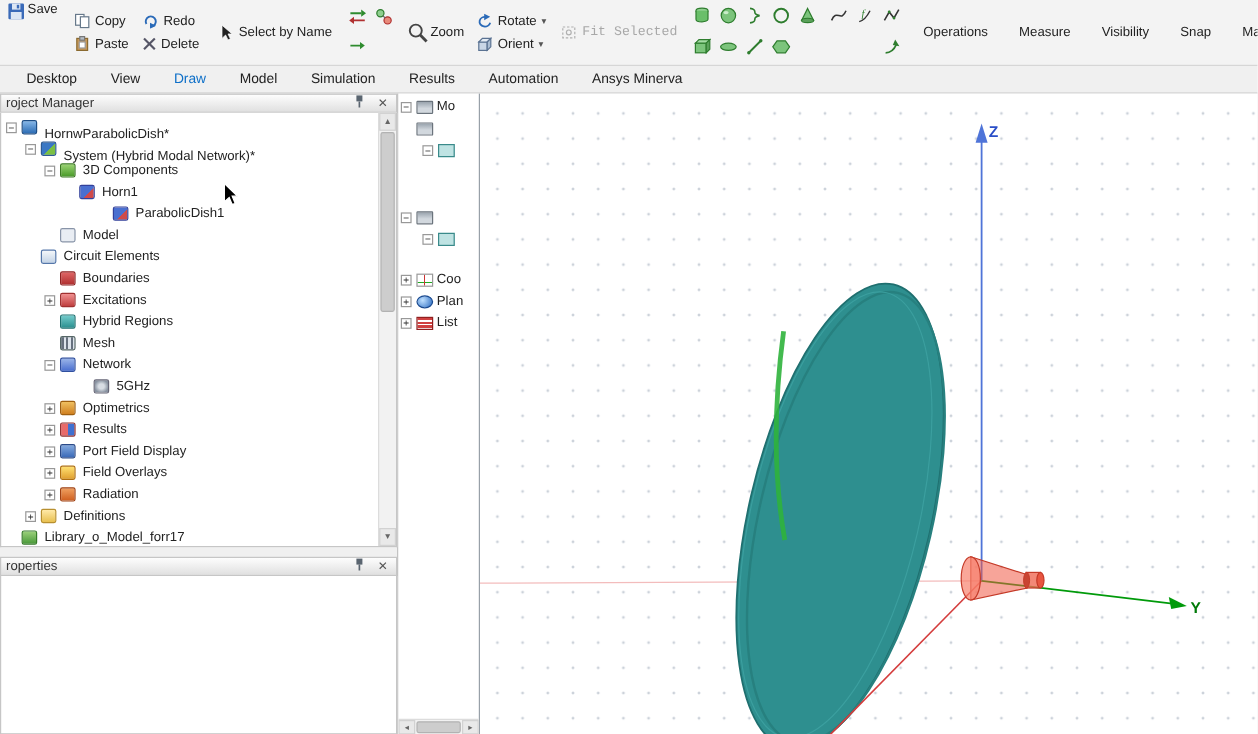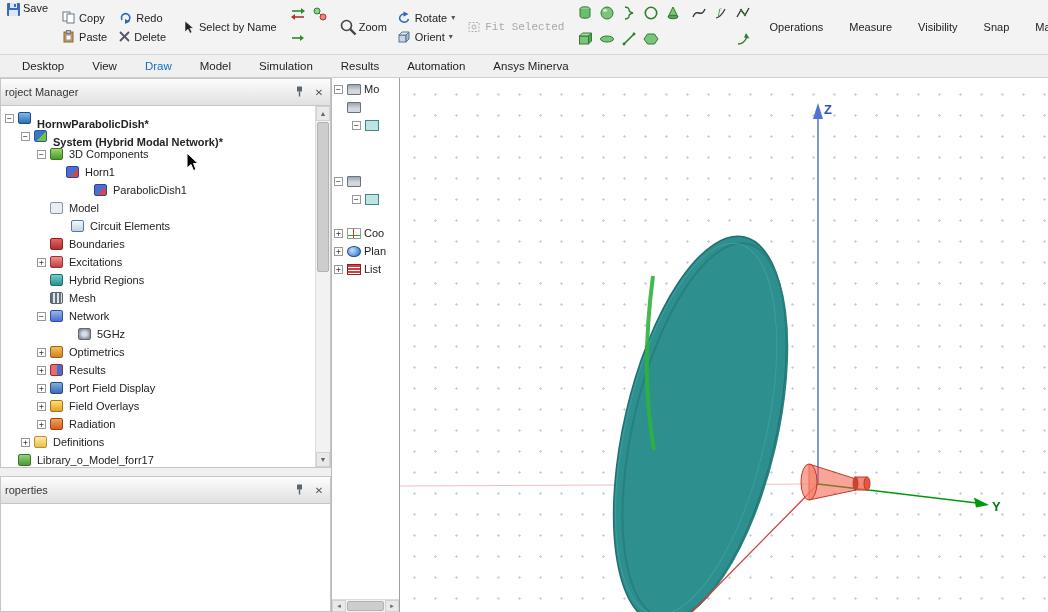--- a/index.html
+++ b/index.html
@@ -19,30 +19,30 @@
   .labelgroup{display:flex;align-items:center;padding:0 11px;white-space:nowrap;justify-content:flex-end;}
 
   
   .menubar{height:23px;background:#f0f0f0;border-bottom:1px solid #cfcfcf;display:flex;align-items:center;padding-left:8px;}
   .menutab{padding:2px 14px;cursor:default;font-size:11.5px;}
   .menutab.active{color:#0d6fc8;}
 
   
   .main{display:flex;height:534px;}
   .left-panel{width:332px;background:#f0f0f0;display:flex;flex-direction:column;border-right:1px solid #b9b9b9;}
-  .panel-header{height:28px;background:linear-gradient(#fdfdfd,#e0e0e0);border:1px solid #c6c6c6;display:flex;align-items:center;padding:0 4px;gap:6px;flex:none;}
+  .panel-header{height:16px;background:linear-gradient(#fdfdfd,#e0e0e0);border:1px solid #c6c6c6;display:flex;align-items:center;padding:0 4px;gap:6px;flex:none;}
   .panel-header .title{flex:1;color:#333;}
   .panel-header .hbtn{width:14px;text-align:center;color:#555;font-size:10px;cursor:default;}
   .tree-wrap{position:relative;height:362px;background:#fff;border:1px solid #c6c6c6;border-top:none;overflow:hidden;flex:none;}
   .trow{display:flex;align-items:center;height:18px;white-space:nowrap;cursor:default;}
   .expander{width:9px;height:9px;border:1px solid #989898;background:#fff;display:inline-flex;align-items:center;justify-content:center;font:8px "DejaVu Sans Mono",monospace;color:#333;flex:none;margin-right:3px;}
   .expander.empty{border:none;background:transparent;}
   .ticon{width:13px;height:12px;display:inline-block;margin:0 4px 0 1px;border-radius:2px;flex:none;}
   .tlabel{padding:0 2px;}
-  .tlabel.bold{font-weight:bold;margin-top:12px;}
+  .tlabel.bold{font-weight:normal;margin-top:12px;}
 
   
   .project-icon{background:linear-gradient(#86b7e8,#2d6db5);border:1px solid #1d4d85;}
   .system-icon{background:linear-gradient(135deg,#3b78c4 55%,#7ac043 55%);border:1px solid #2d5a92;}
   .components-folder-icon{background:linear-gradient(#9bd473,#4a9a2a);border:1px solid #3a7a20;}
   .component-icon{background:linear-gradient(135deg,#4a6fd0 60%,#d04a4a 60%);border:1px solid #33409a;}
   .model-icon{background:#e9edf3;border:1px solid #8894a8;}
   .circuit-icon{background:linear-gradient(#f4f7fa,#c3d3e6);border:1px solid #5577aa;}
   .boundaries-icon{background:linear-gradient(#e06666,#b03030);border:1px solid #902020;}
   .excitations-icon{background:linear-gradient(#f09090,#c04040);border:1px solid #a03030;}
@@ -338,21 +338,21 @@
           <div class="trow" style="padding-left: 52px; margin-left: 28px;">
             <span class="expander empty"></span>
             <span class="ticon component-icon"></span>
             <span class="tlabel">ParabolicDish1</span>
           </div>
           <div class="trow" style="padding-left: 36px;">
             <span class="expander empty"></span>
             <span class="ticon model-icon"></span>
             <span class="tlabel">Model</span>
           </div>
-          <div class="trow" style="padding-left: 57px;">
+          <div class="trow" style="padding-left: 20px;">
             <span class="expander empty"></span>
             <span class="ticon circuit-icon"></span>
             <span class="tlabel">Circuit Elements</span>
           </div>
           <div class="trow" style="padding-left: 36px;">
             <span class="expander empty"></span>
             <span class="ticon boundaries-icon"></span>
             <span class="tlabel">Boundaries</span>
           </div>
           <div class="trow" style="padding-left: 36px;">

